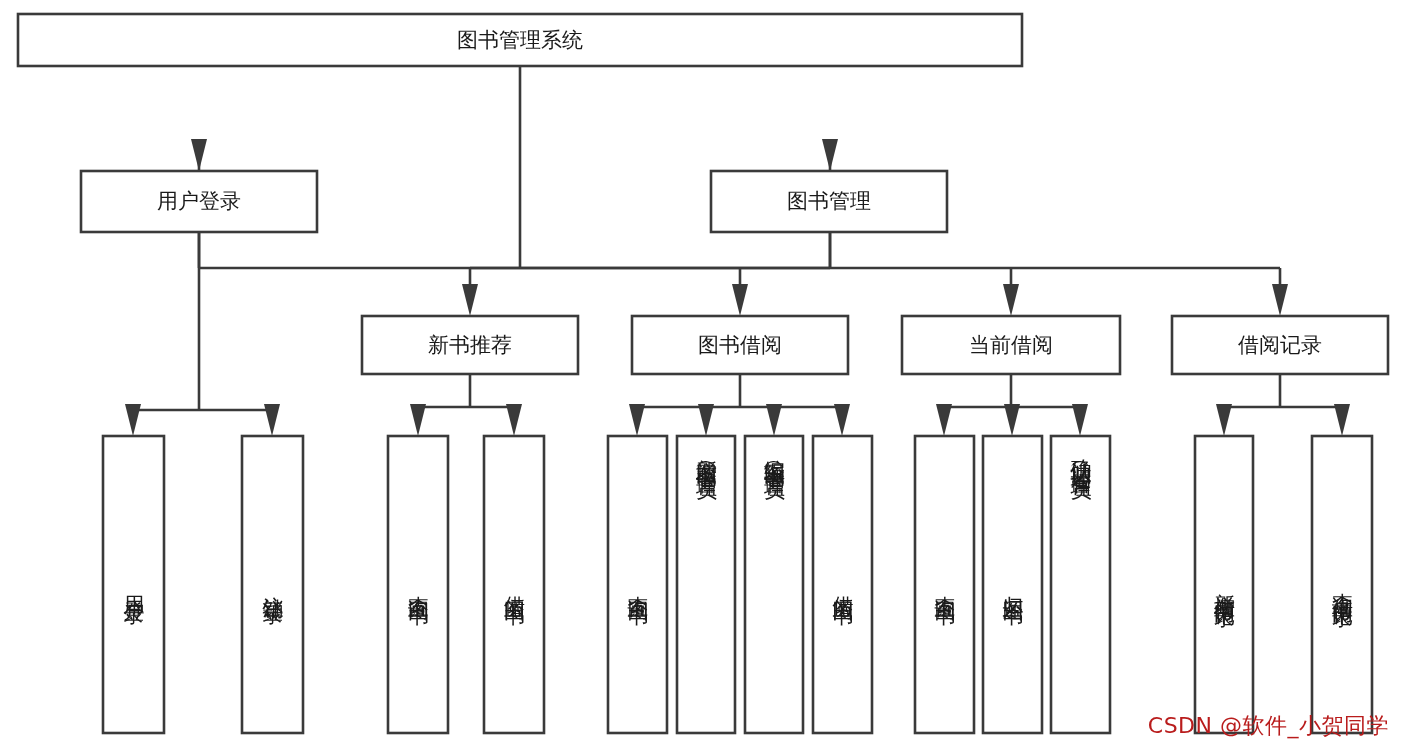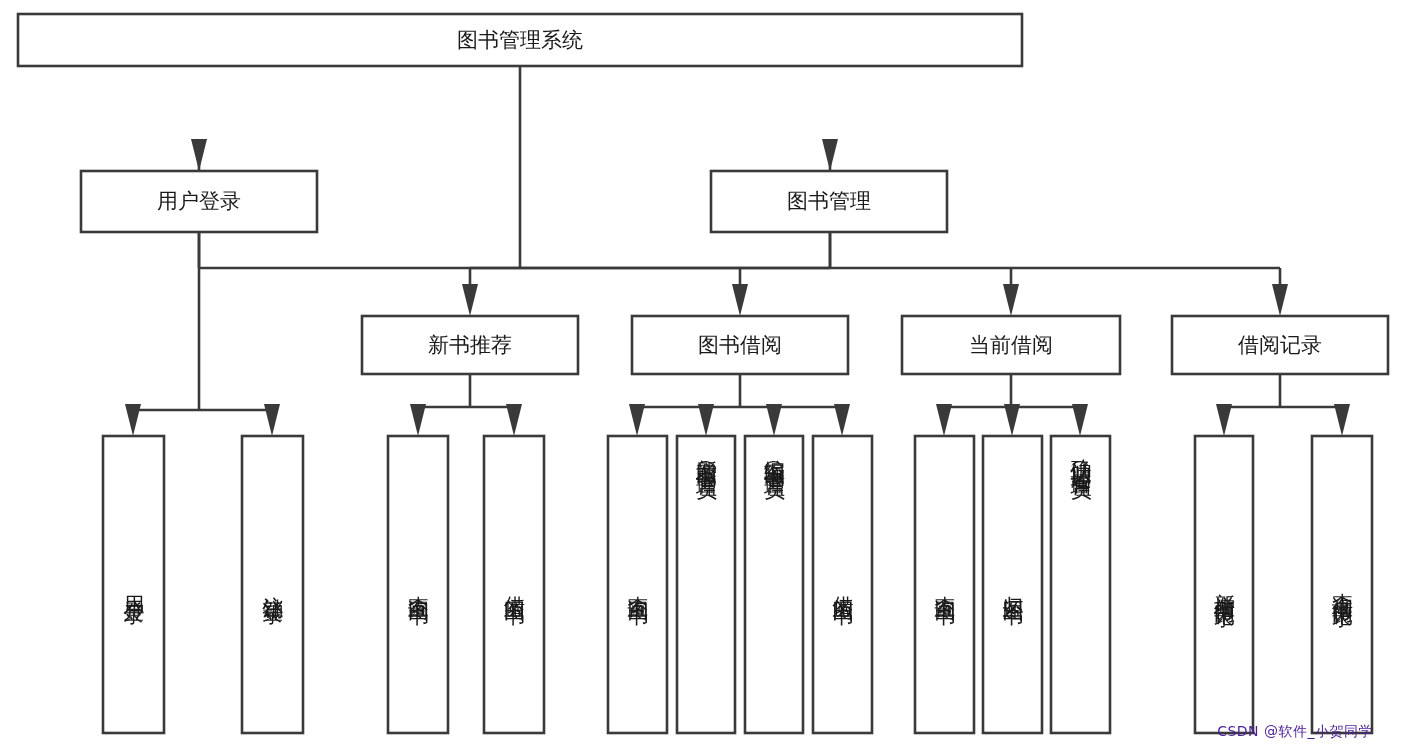--- a/index.html
+++ b/index.html
@@ -69,25 +69,25 @@
     font-family: "DejaVu Sans", "Liberation Sans", sans-serif;
     font-size: 21px;
     line-height: 1.18;
     letter-spacing: 3px;
     color: #1a1a1a;
     white-space: nowrap;
     text-align: center;
   }
   .watermark {
     position: absolute;
-    right: 32px;
+    right: 16px;
     bottom: 6px;
     font-family: "DejaVu Sans", "Liberation Sans", sans-serif;
-    font-size: 14px;
-    color: #4c1d95;
+    font-size: 22px;
+    color: #b91c1c;
     letter-spacing: 0.5px;
     white-space: nowrap;
     user-select: none;
   }
 </style>
 </head>
 <body>
 
 <div id="diagram-root">
 

